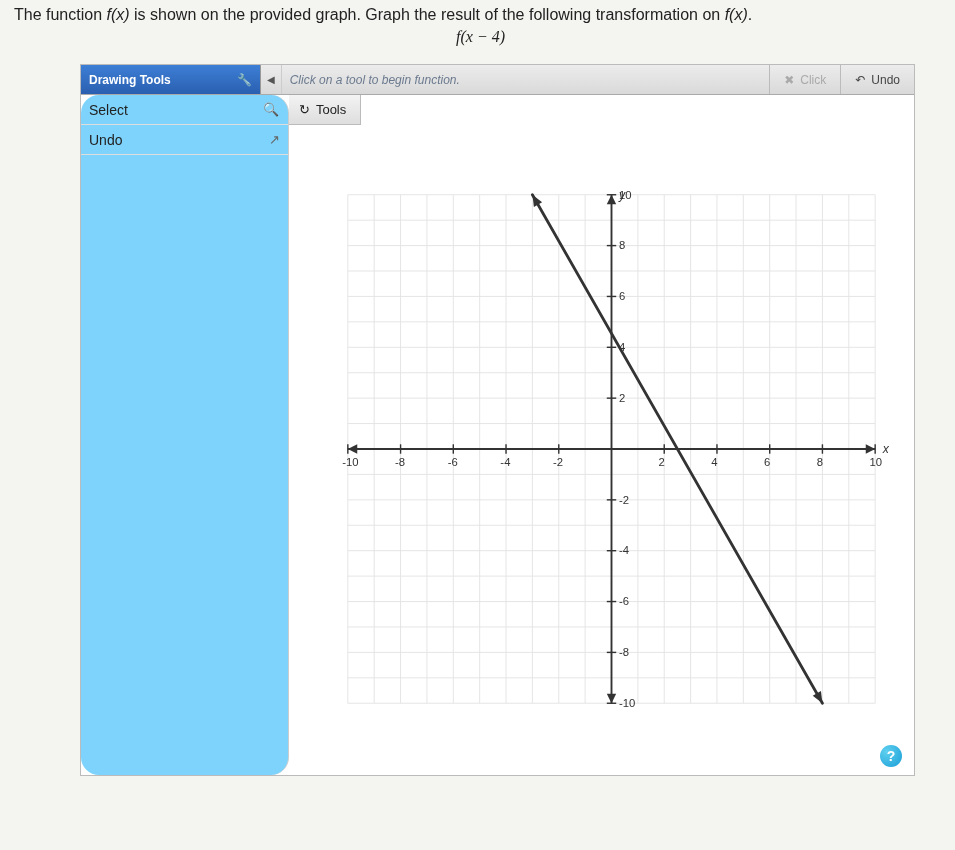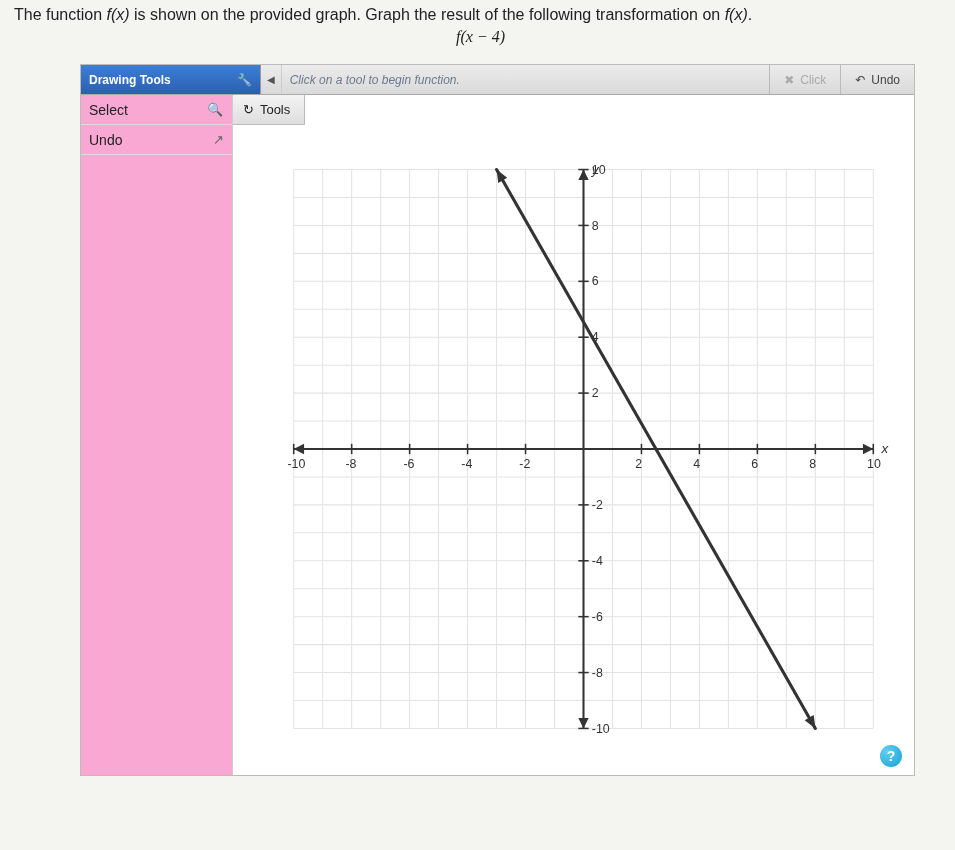--- a/index.html
+++ b/index.html
@@ -74,23 +74,24 @@
     color: #444;
     gap: 6px;
     cursor: pointer;
   }
   .topbtn.disabled { color: #aaa; }
   .body {
     display: flex;
     height: 680px;
   }
   .sidebar {
-    width: 152px;
+    width: 208px;
     border-right: 1px solid #ccc;
-    background: #f9a8d4;
+    background: #7dd3fc;
+    border-radius: 18px;
   }
   .side-item {
     display: flex;
     align-items: center;
     justify-content: space-between;
     height: 30px;
     padding: 0 8px;
     font-size: 14px;
     border-bottom: 1px solid #ddd;
     cursor: pointer;

